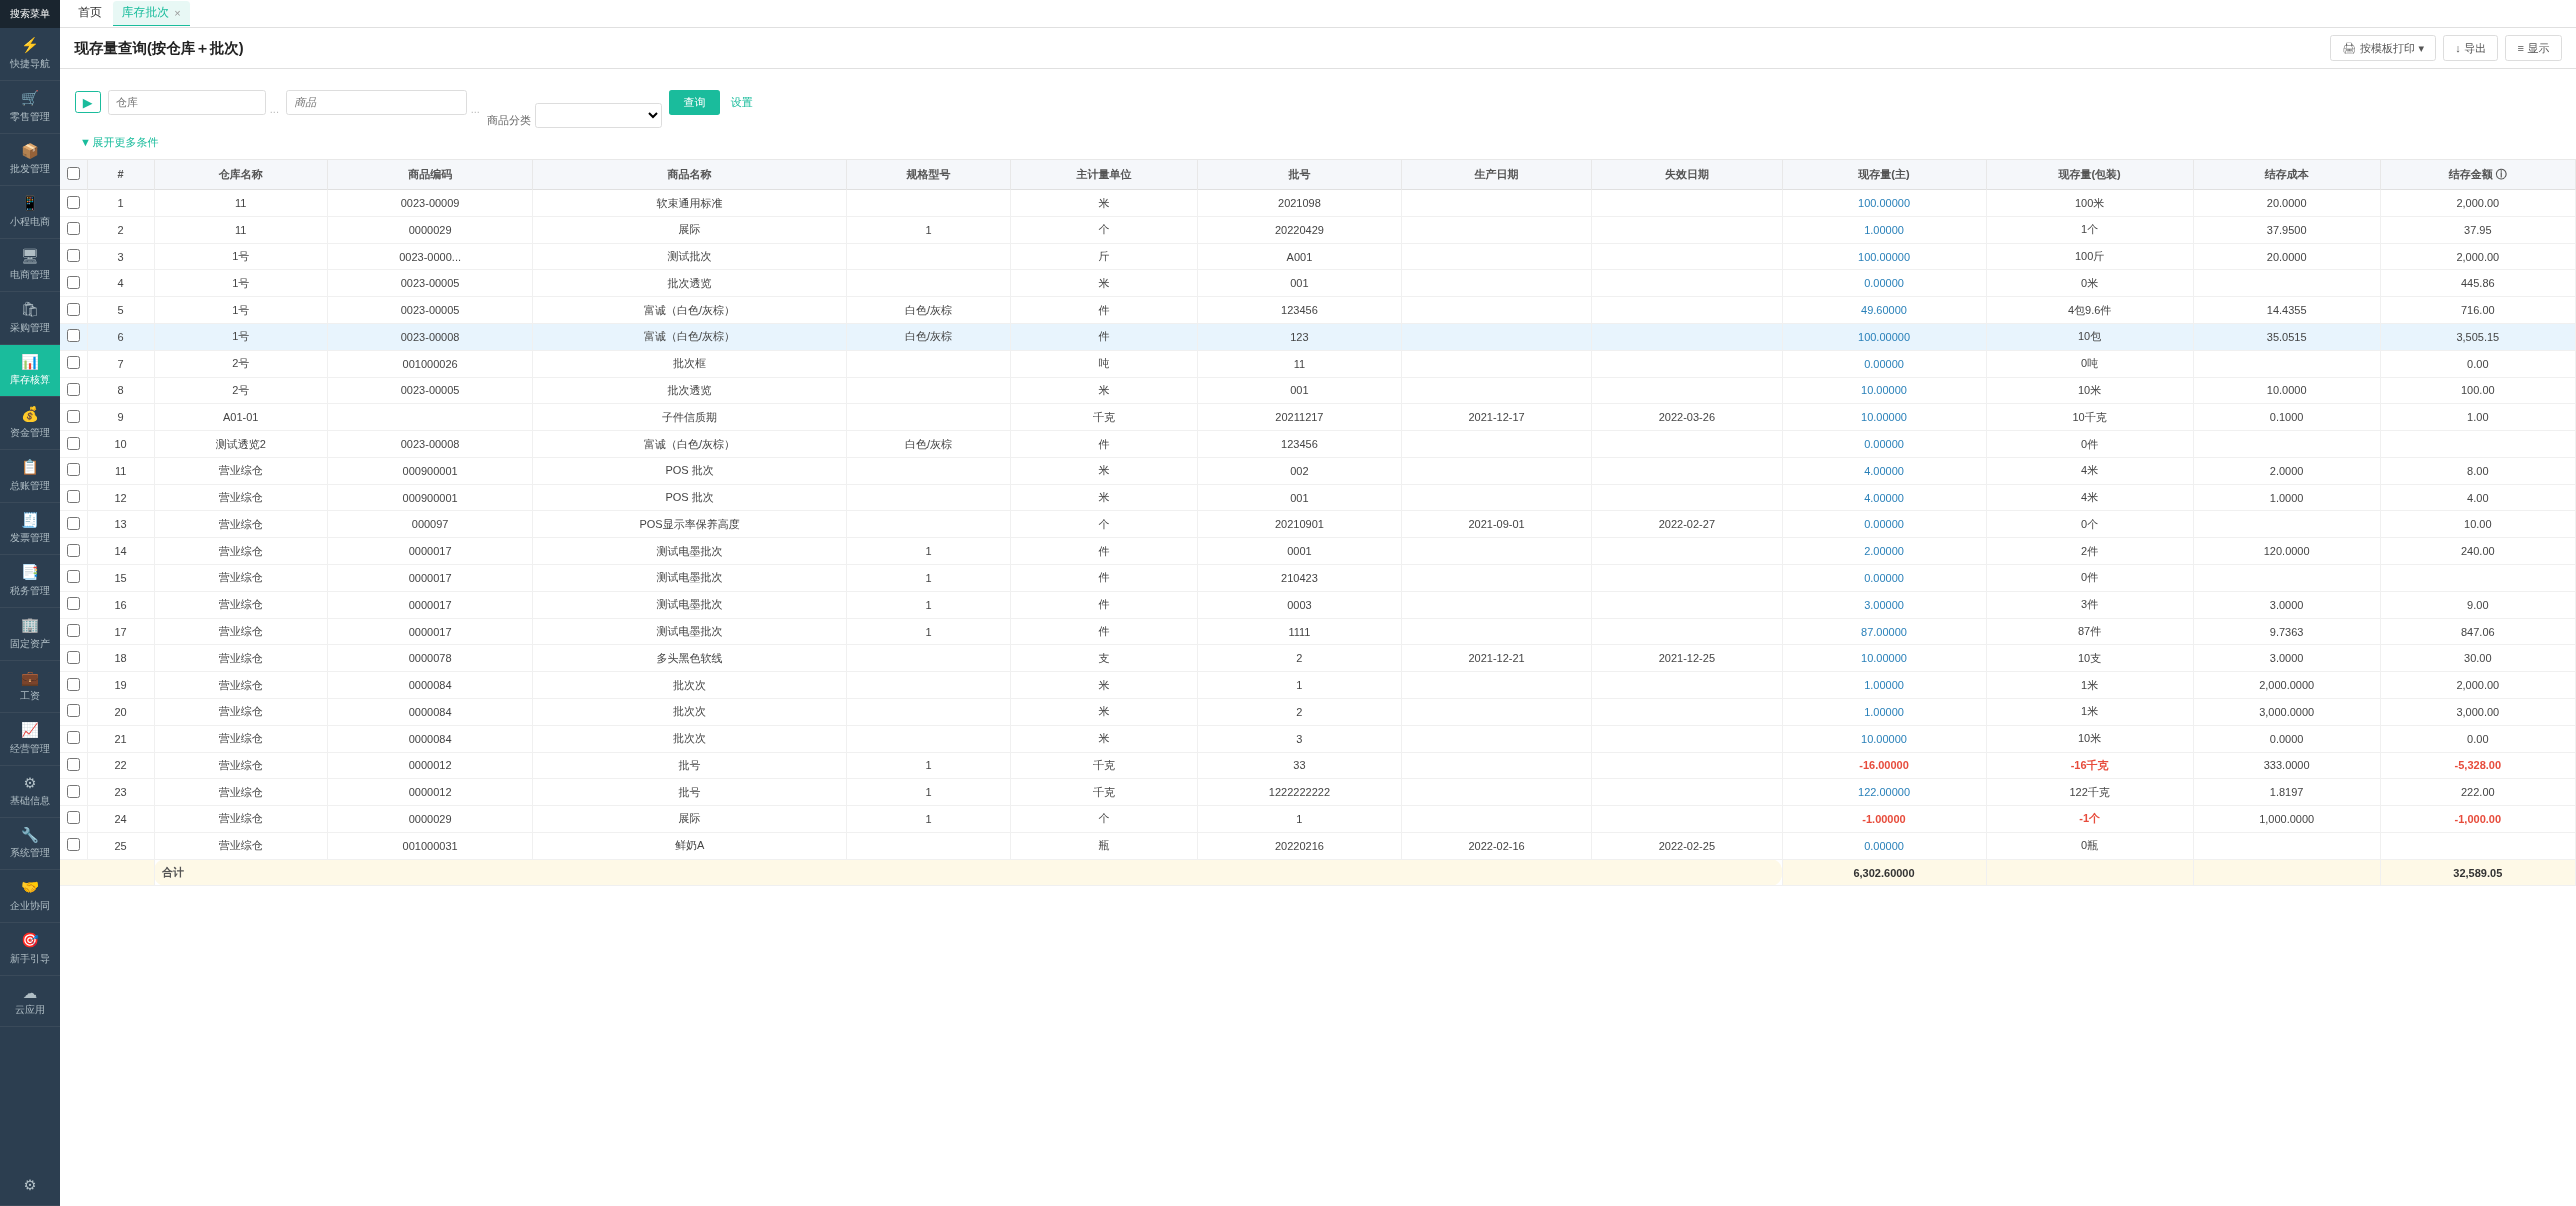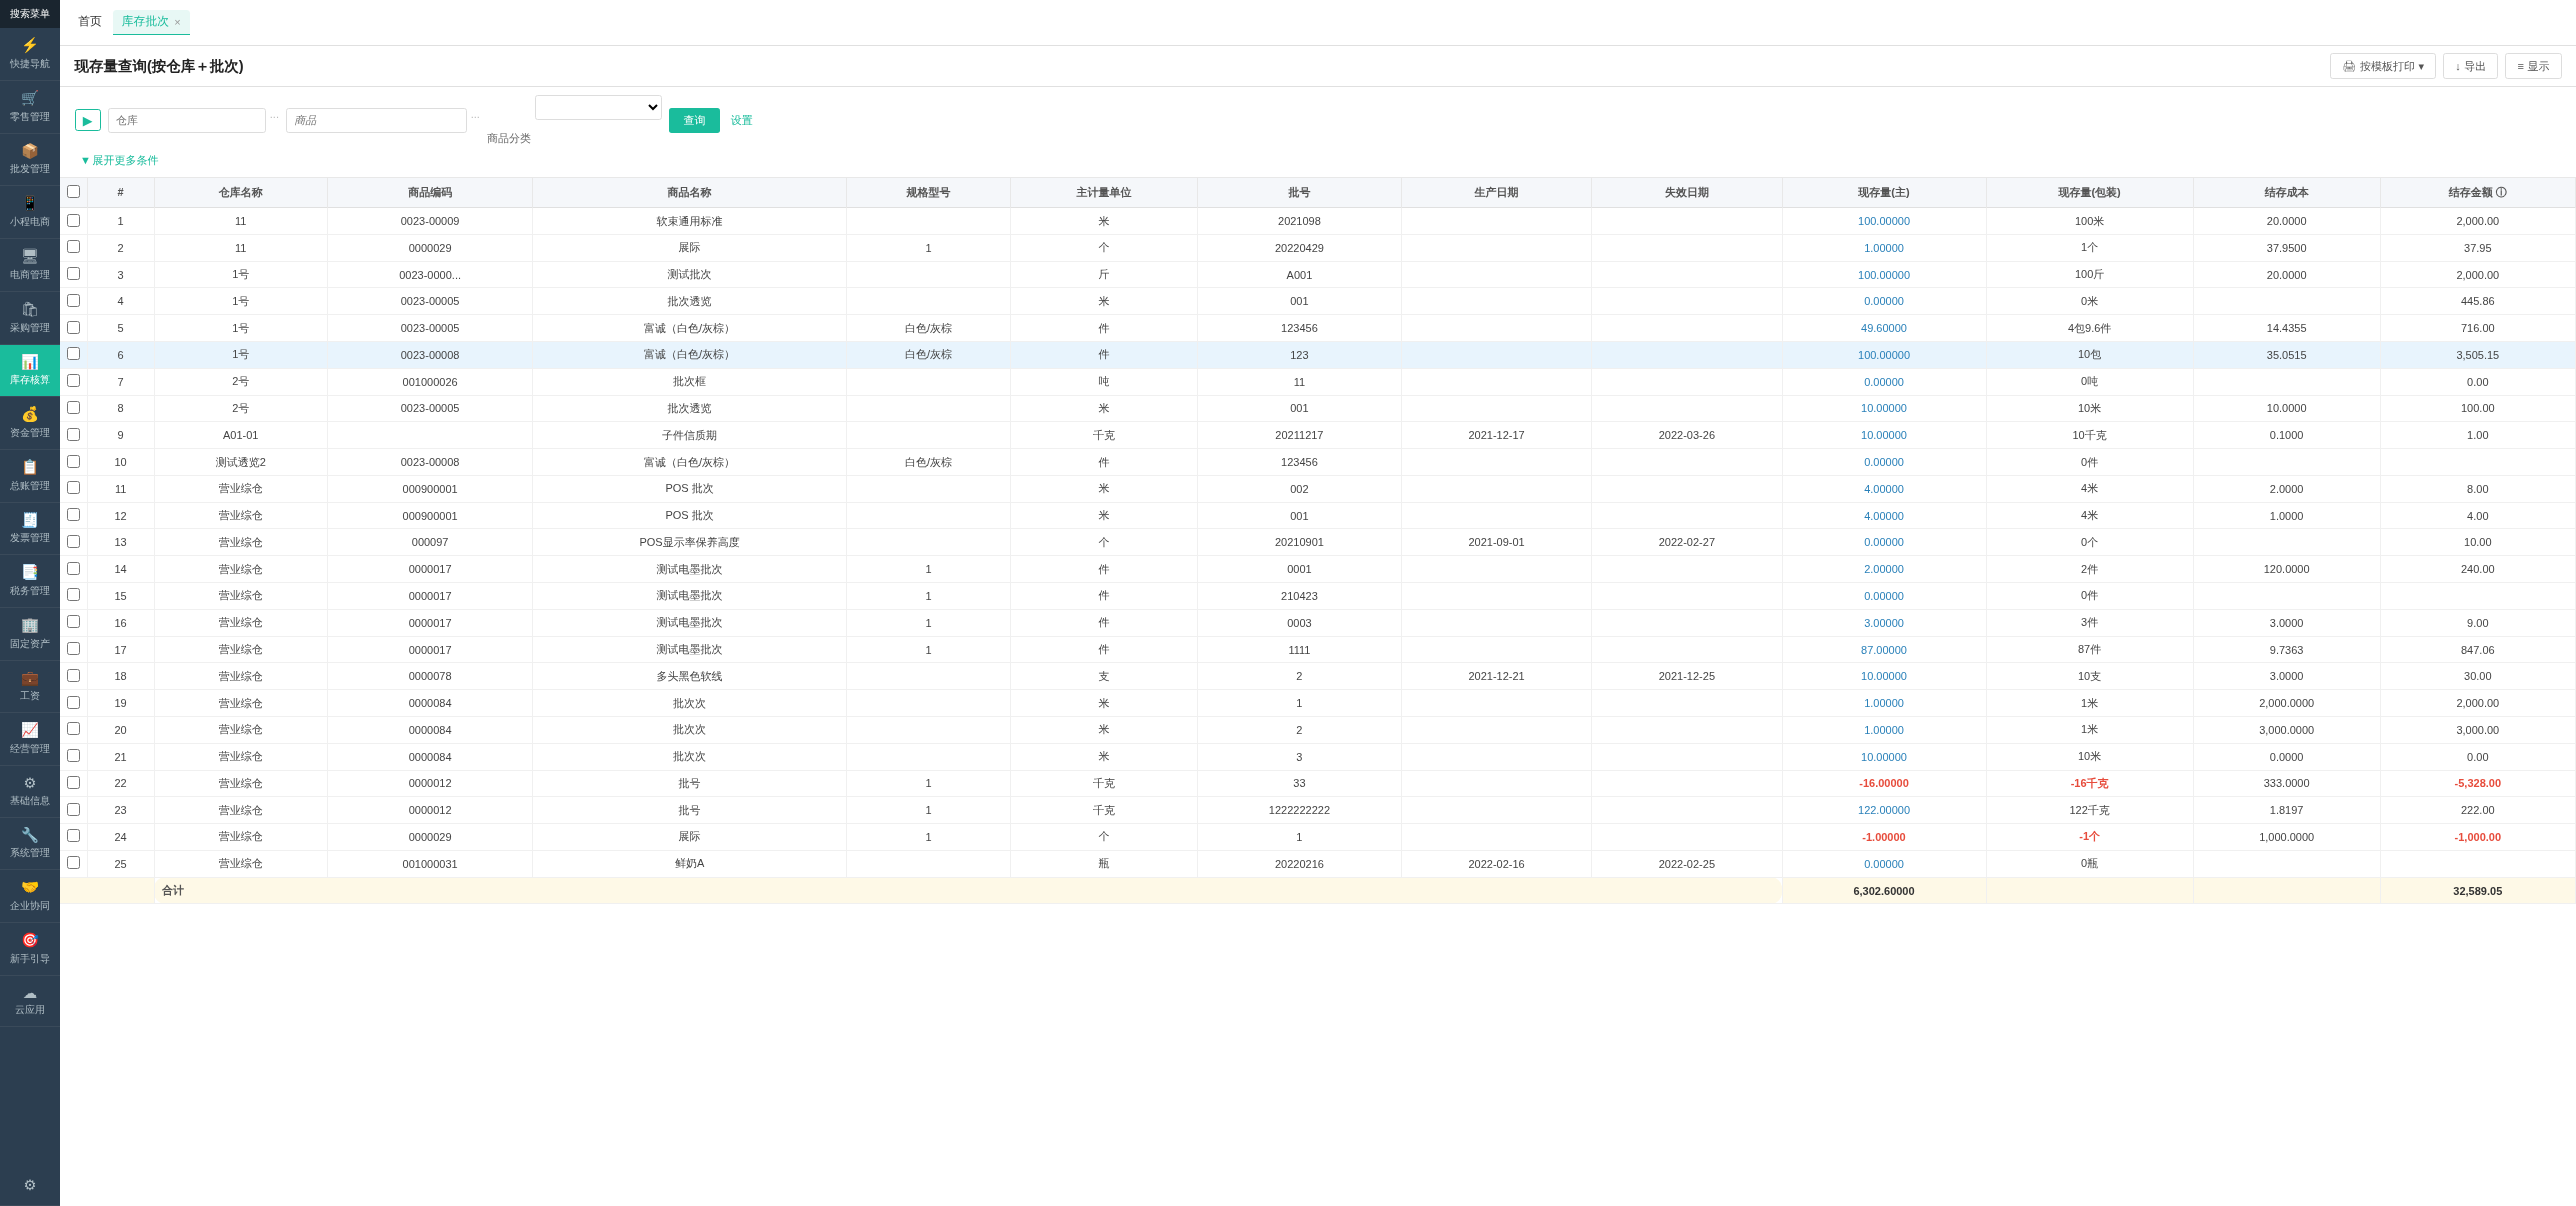--- a/index.html
+++ b/index.html
@@ -56,21 +56,21 @@
       overflow: hidden;
     }
 
     
     .tab-bar {
       display: flex;
       align-items: center;
       background: #fff;
       border-bottom: 0.9px solid #e0e0e0;
       padding: 0 7.2px;
-      height: 46px;
+      height: 28px;
       flex-shrink: 0;
     }
     .tab-item {
       padding: 5.4px 11px;
       font-size: 11.8px;
       cursor: pointer;
       color: #555;
       border-bottom: 1.8px solid transparent;
     }
     .tab-item.home { color: #333; }
@@ -122,21 +122,21 @@
       flex-shrink: 0;
     }
     .filter-row {
       display: flex;
       align-items: center;
       gap: 7.2px;
       flex-wrap: wrap;
     }
     .filter-item {
       display: flex;
-      align-items: flex-start;
+      align-items: flex-end;
       gap: 3.6px;
     }
     .filter-input {
       border: 0.9px solid #ddd;
       border-radius: 2.7px;
       padding: 3.6px 7.2px;
       font-size: 11px;
       min-width: 109px;
       outline: none;
       height: 25px;

